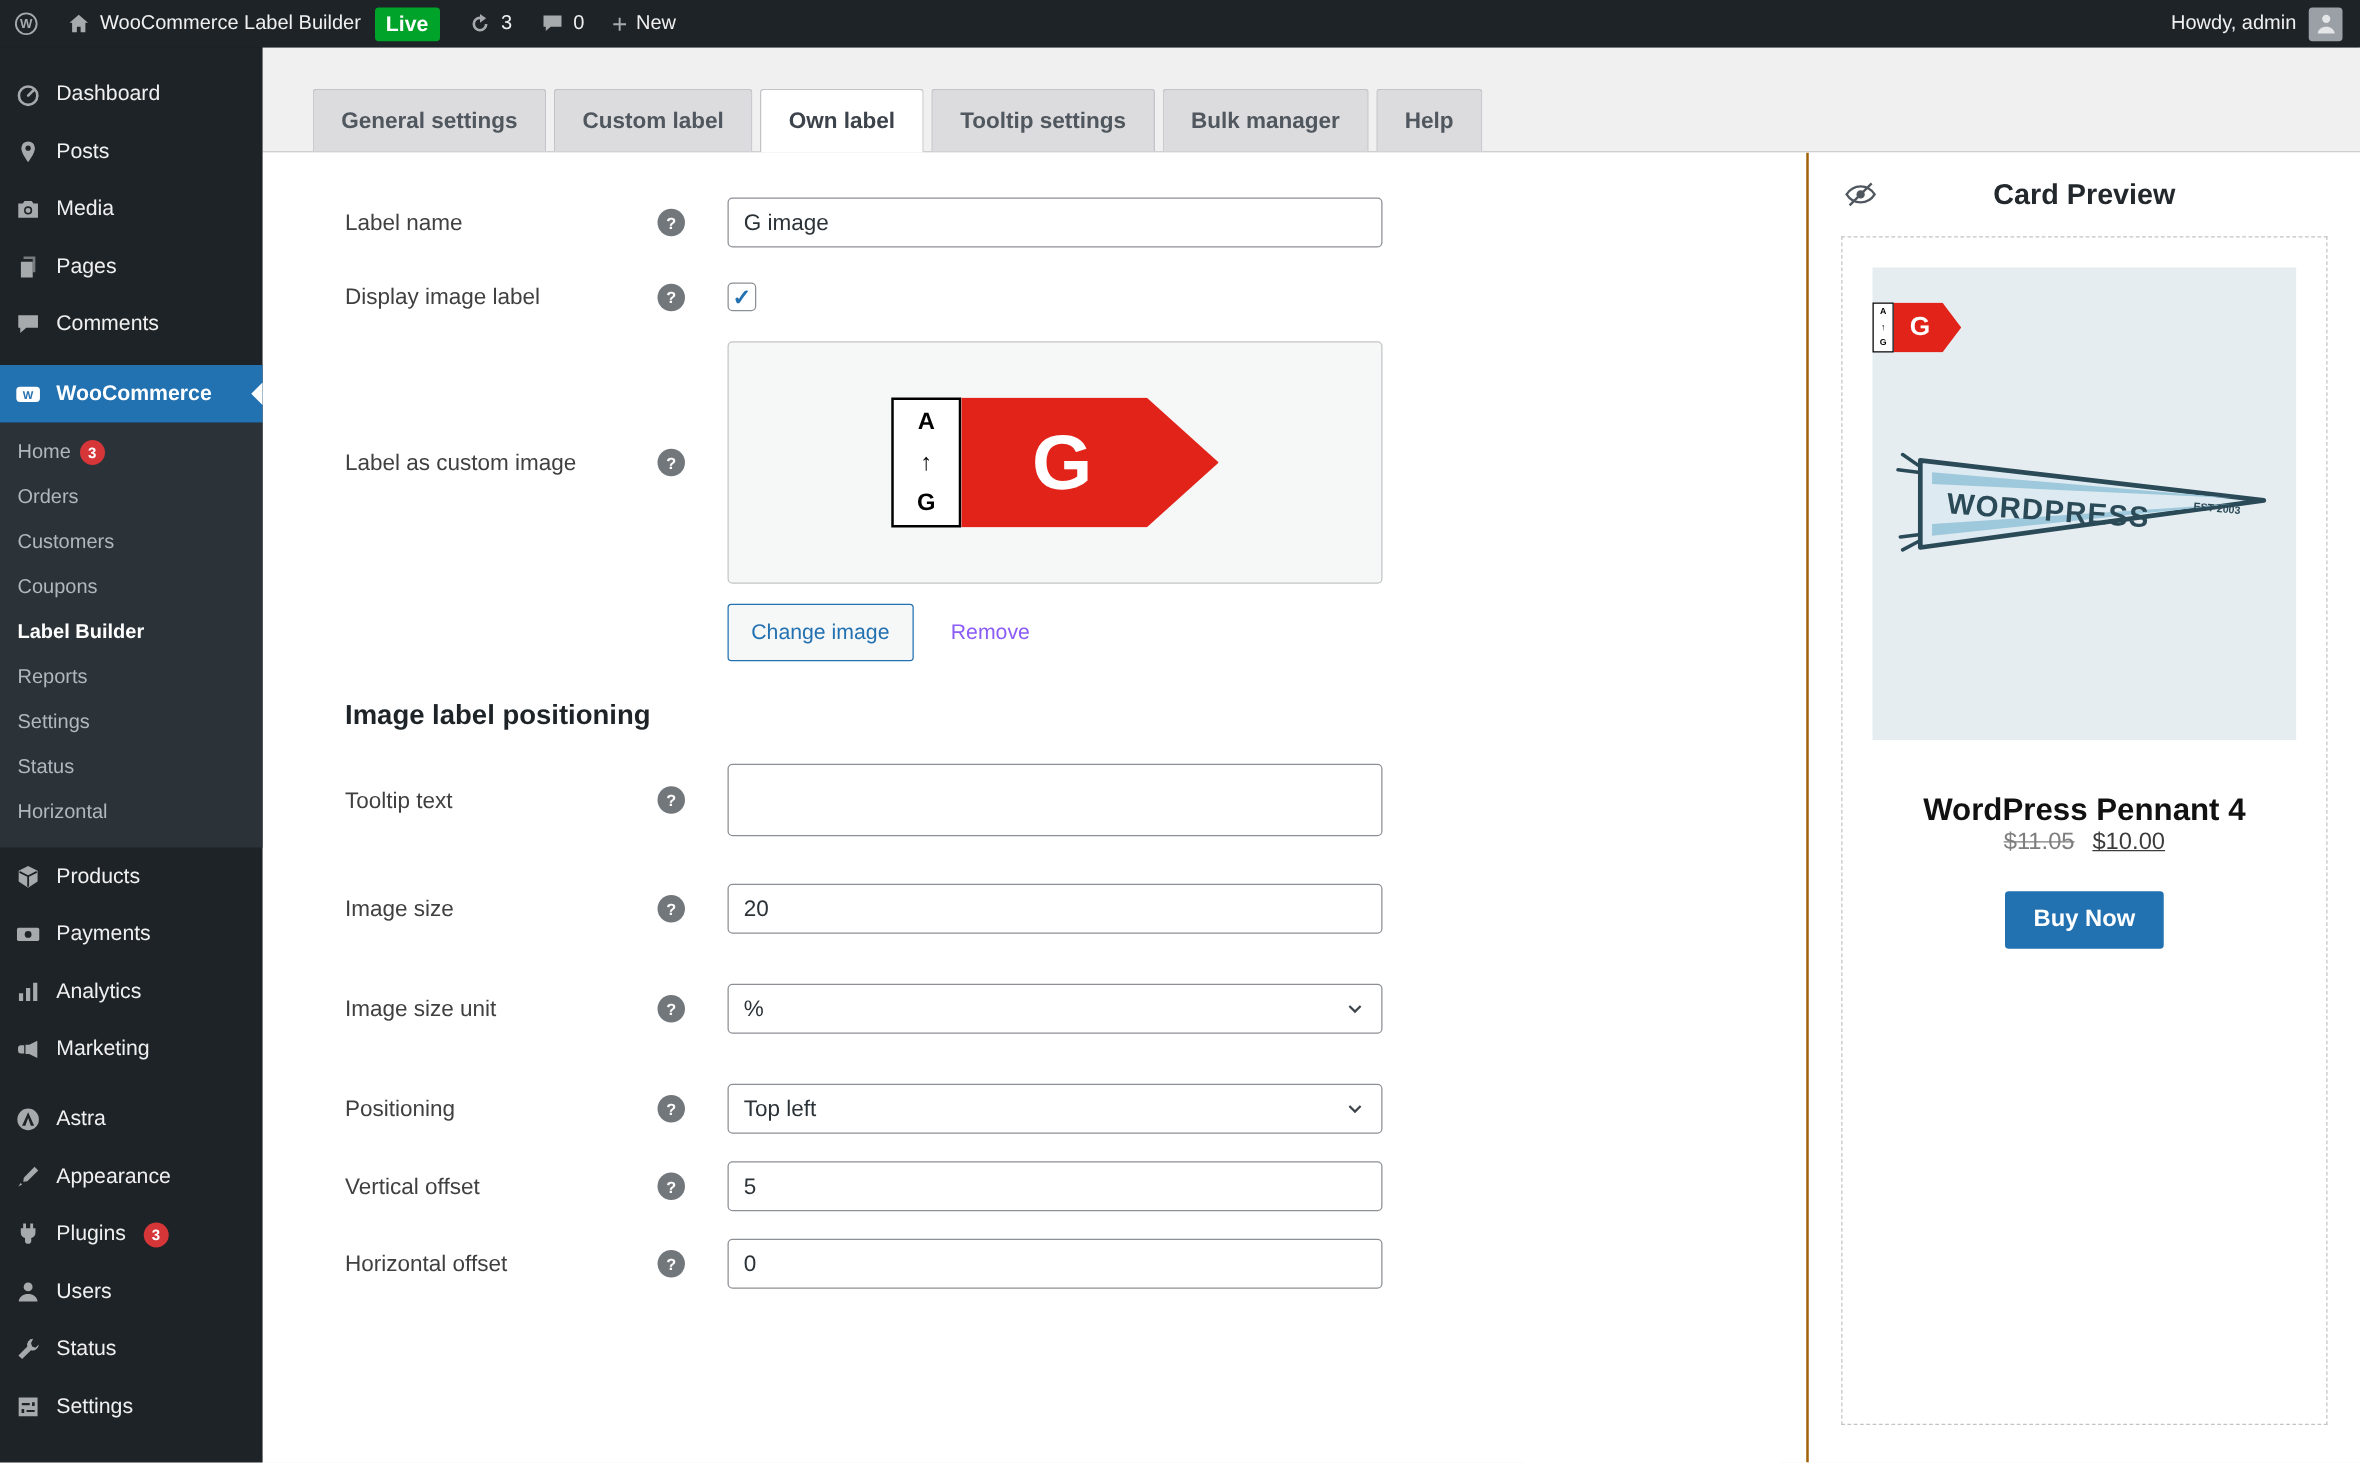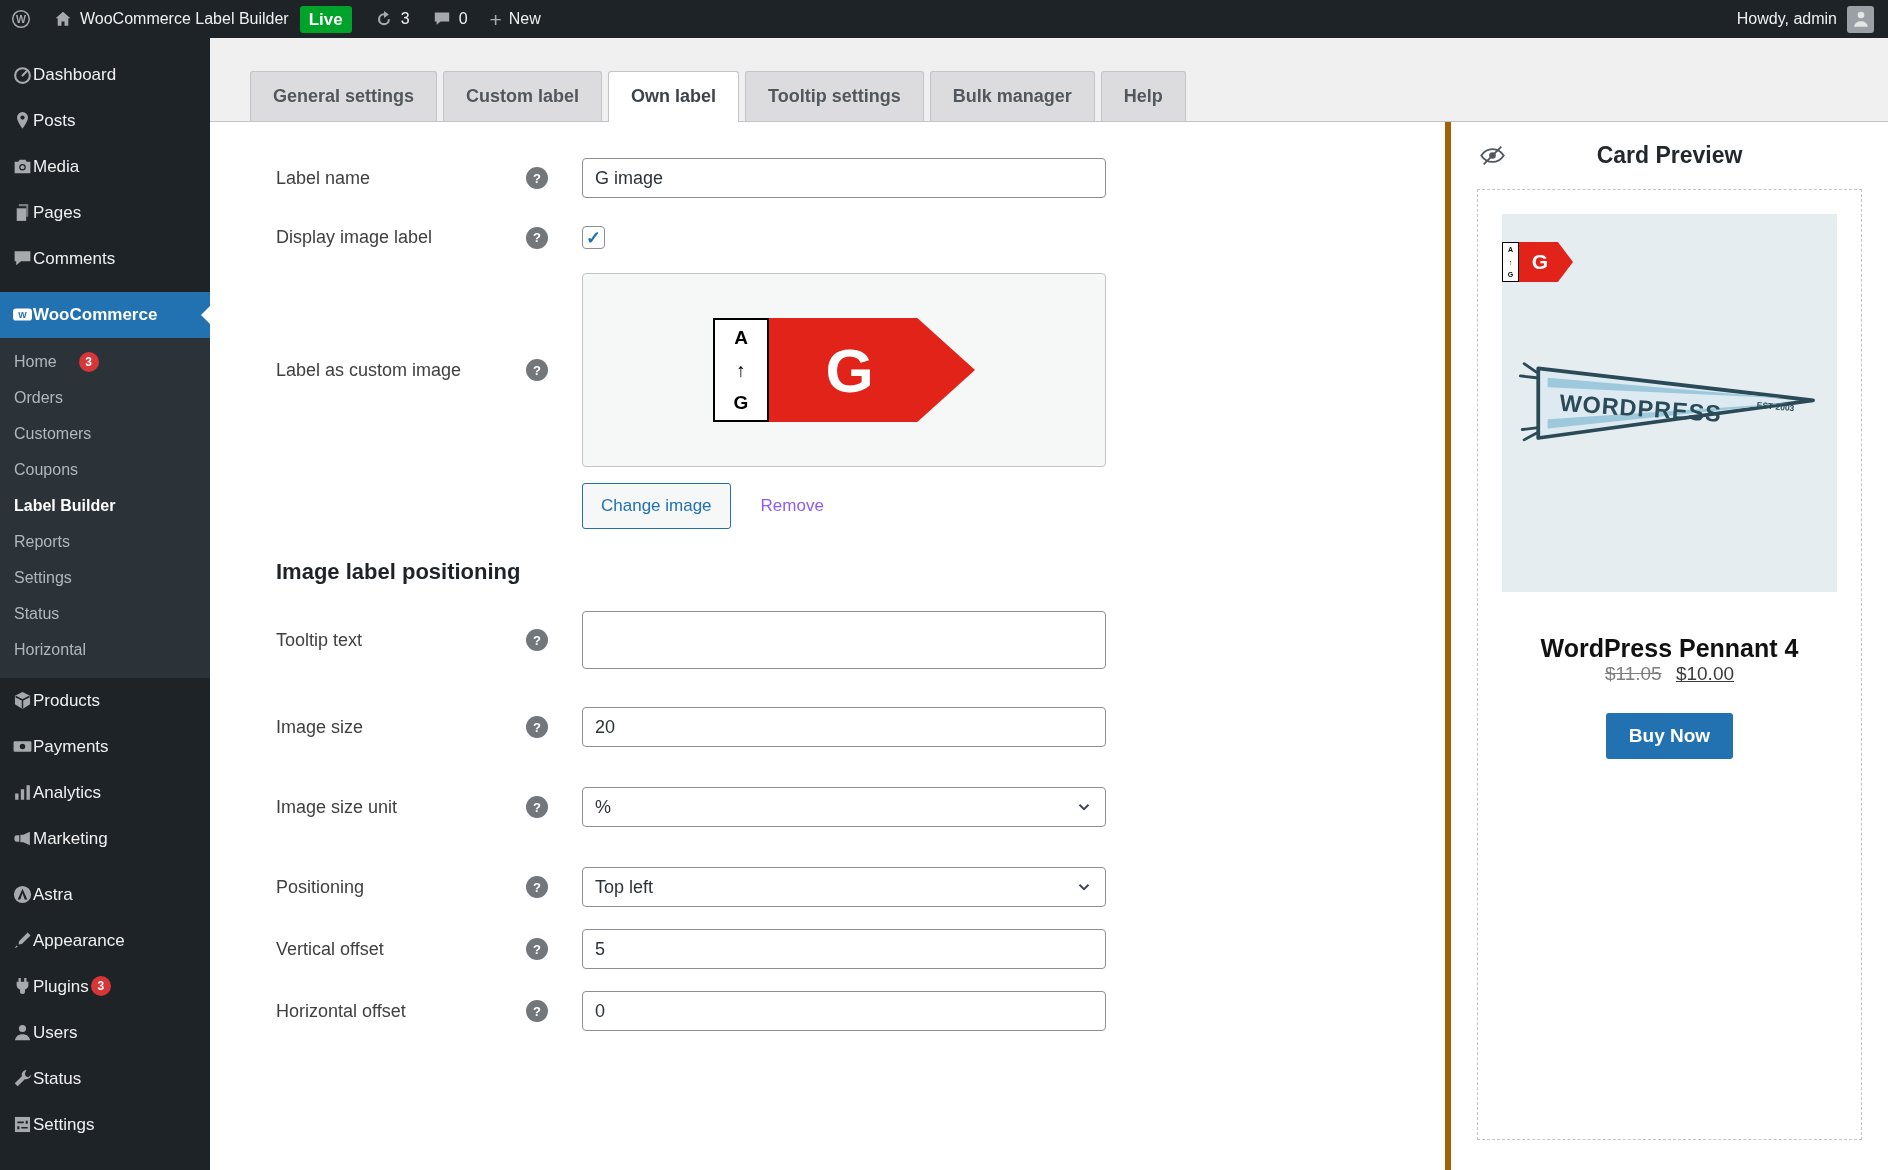--- a/index.html
+++ b/index.html
@@ -10,29 +10,29 @@
   .ab-item{display:flex;align-items:center;gap:7px;height:38px;padding:0 11px;cursor:pointer;white-space:nowrap}
   .ab-item svg{width:20px;height:20px;color:#a7aaad}
   .badge-live{background:#00a32a;color:#fff;font-weight:bold;font-size:17px;line-height:1;padding:5px 9px;border-radius:3px;margin-left:4px}
   .plusglyph{font-size:21px;line-height:1;color:#a7aaad}
   .ab-right{margin-left:auto;display:flex;align-items:center;gap:10px;padding-right:14px}
   .avatar{width:27px;height:27px;background:#9aa0a5;border-radius:3px;display:flex;align-items:center;justify-content:center;overflow:hidden}
   .avatar svg{width:22px;height:22px;color:#e3e5e7}
 
   
   .sidebar{position:fixed;top:38px;left:0;bottom:0;width:210px;background:#1d2327;color:#f0f0f1;font-size:17px;padding-top:14px;z-index:50}
-  .mi{display:flex;align-items:flex-start;padding:12px 10px 12px 12px;position:relative;cursor:pointer;line-height:22px}
+  .mi{display:flex;align-items:flex-end;gap:12px;padding:12px 10px 12px 12px;position:relative;cursor:pointer;line-height:22px}
   .mi svg{width:21px;height:21px;flex:none;color:#a7aaad;fill:currentColor}
   .mi .count-badge{margin-left:2px}
   .mi.active{background:#2271b1;font-weight:600;color:#fff}
   .mi.active svg{color:#fff}
   .mi.active::after{content:"";position:absolute;right:0;top:50%;margin-top:-9px;border:9px solid transparent;border-right-color:#fff}
   .sep{height:10px}
   .submenu{background:#2c3338;padding:6px 0 10px}
-  .smi{display:flex;align-items:center;gap:22px;padding:8px 19px 8px 14px;color:#b0b7bd;font-size:16px;line-height:20px;cursor:pointer}
+  .smi{display:flex;align-items:center;gap:7px;padding:8px 19px 8px 14px;color:#b0b7bd;font-size:16px;line-height:20px;cursor:pointer}
   .smi.current{color:#fff;font-weight:700}
   .count-badge{background:#d63638;color:#fff;border-radius:50%;min-width:20px;height:20px;font-size:12px;font-weight:700;display:inline-flex;align-items:center;justify-content:center;padding:0 4px;line-height:1}
 
   
   .main{position:fixed;top:38px;left:210px;right:0;bottom:0;display:flex;flex-direction:column;background:#f0f0f1}
   .tabstrip{height:84px;flex:none;display:flex;align-items:flex-end;gap:6px;padding:0 0 0 40px;border-bottom:1px solid #c3c4c7;background:#f0f0f1}
   .tab{height:50px;line-height:48px;padding:0 22px;background:#dcdcde;border:1px solid #c3c4c7;border-bottom:none;font-weight:600;font-size:18px;color:#50575e;border-radius:3px 3px 0 0;cursor:pointer;white-space:nowrap}
   .tab.active{background:#fff;color:#3c434a;height:51px;margin-bottom:-1px}
   .content{flex:1;display:flex;background:#fff;overflow:hidden}
 
@@ -58,21 +58,21 @@
   .elabel .col{background:#fff;border:2px solid #000;display:flex;flex-direction:column;align-items:center;justify-content:space-between;font-weight:bold;color:#000;line-height:1}
   .elabel .arrow{background:#e2231a;color:#fff;display:flex;align-items:center;justify-content:center;font-weight:bold;clip-path:polygon(0 0,72% 0,100% 50%,72% 100%,0 100%);padding-right:17%}
   .elabel.big{height:104px}
   .elabel.big .col{width:56px;padding:8px 0;font-size:19px}
   .elabel.big .arrow{width:206px;font-size:62px}
   .elabel.small{height:40px}
   .elabel.small .col{width:17px;padding:3px 0;font-size:7px;border-width:1px}
   .elabel.small .arrow{width:54px;font-size:21px}
 
   
-  .preview-col{width:443px;flex:none;border-left:6px solid #a16207;display:flex;flex-direction:column;background:#fff}
+  .preview-col{width:443px;flex:none;border-left:2px solid #a16207;display:flex;flex-direction:column;background:#fff}
   .pv-header{display:flex;align-items:center;padding:20px 28px 6px}
   .pv-header svg{width:27px;height:27px;color:#50575e;cursor:pointer;flex:none}
   .pv-title{flex:1;text-align:center;font-size:23px;font-weight:700;color:#23282d;margin-right:27px}
   .pv-box{margin:14px 26px 30px;border:1px dashed #c3c4c7;flex:1;padding:24px;display:flex;flex-direction:column;align-items:center}
   .pv-card-img{width:100%;height:378px;background:#e6edf1;position:relative;display:flex;align-items:center;justify-content:center}
   .pv-card-img .elabel{position:absolute;left:0;top:28px}
   .pennant{width:320px;height:auto}
   .pv-product-title{margin-top:42px;font-size:25px;font-weight:700;color:#111}
   .pv-price{font-size:19px}
   .pv-price .old{text-decoration:line-through;color:#7e7e7e;margin-right:9px}

